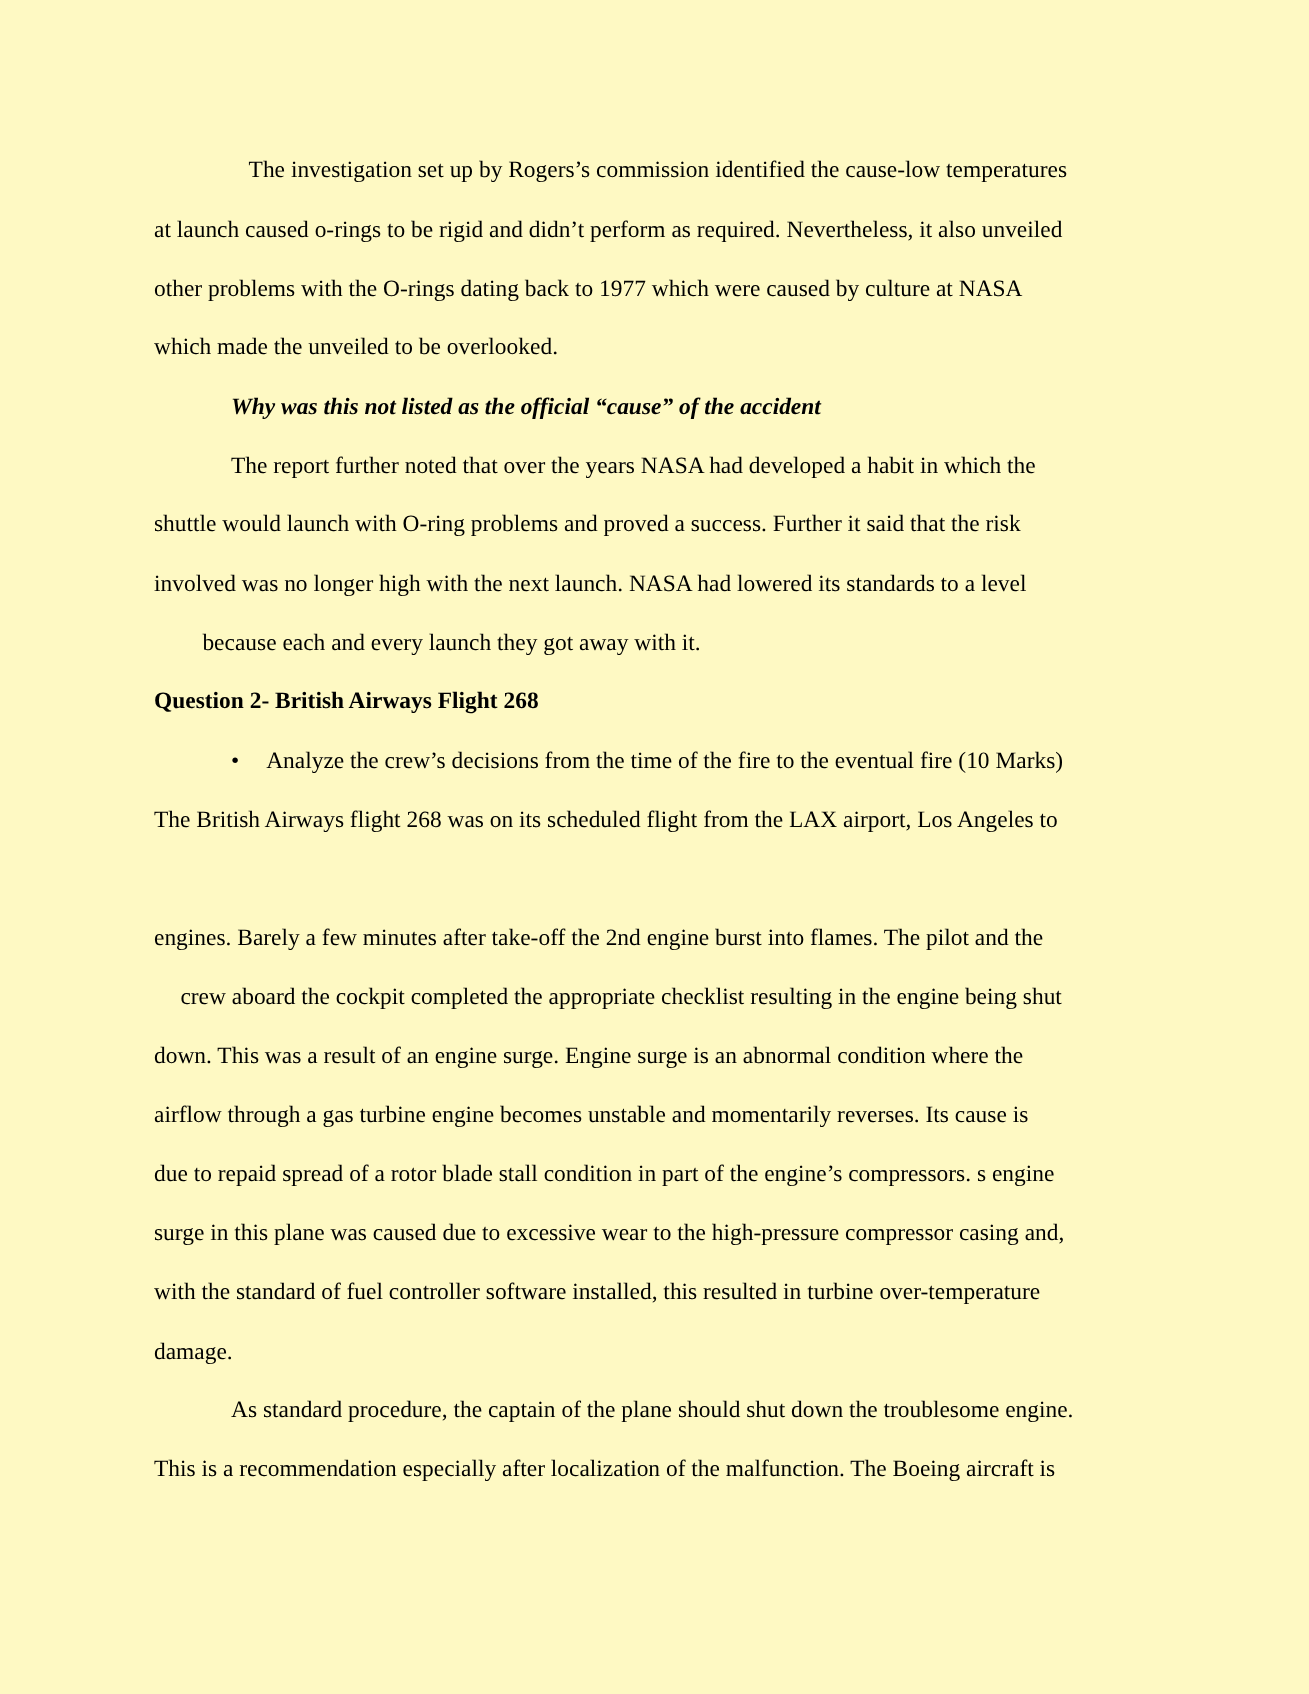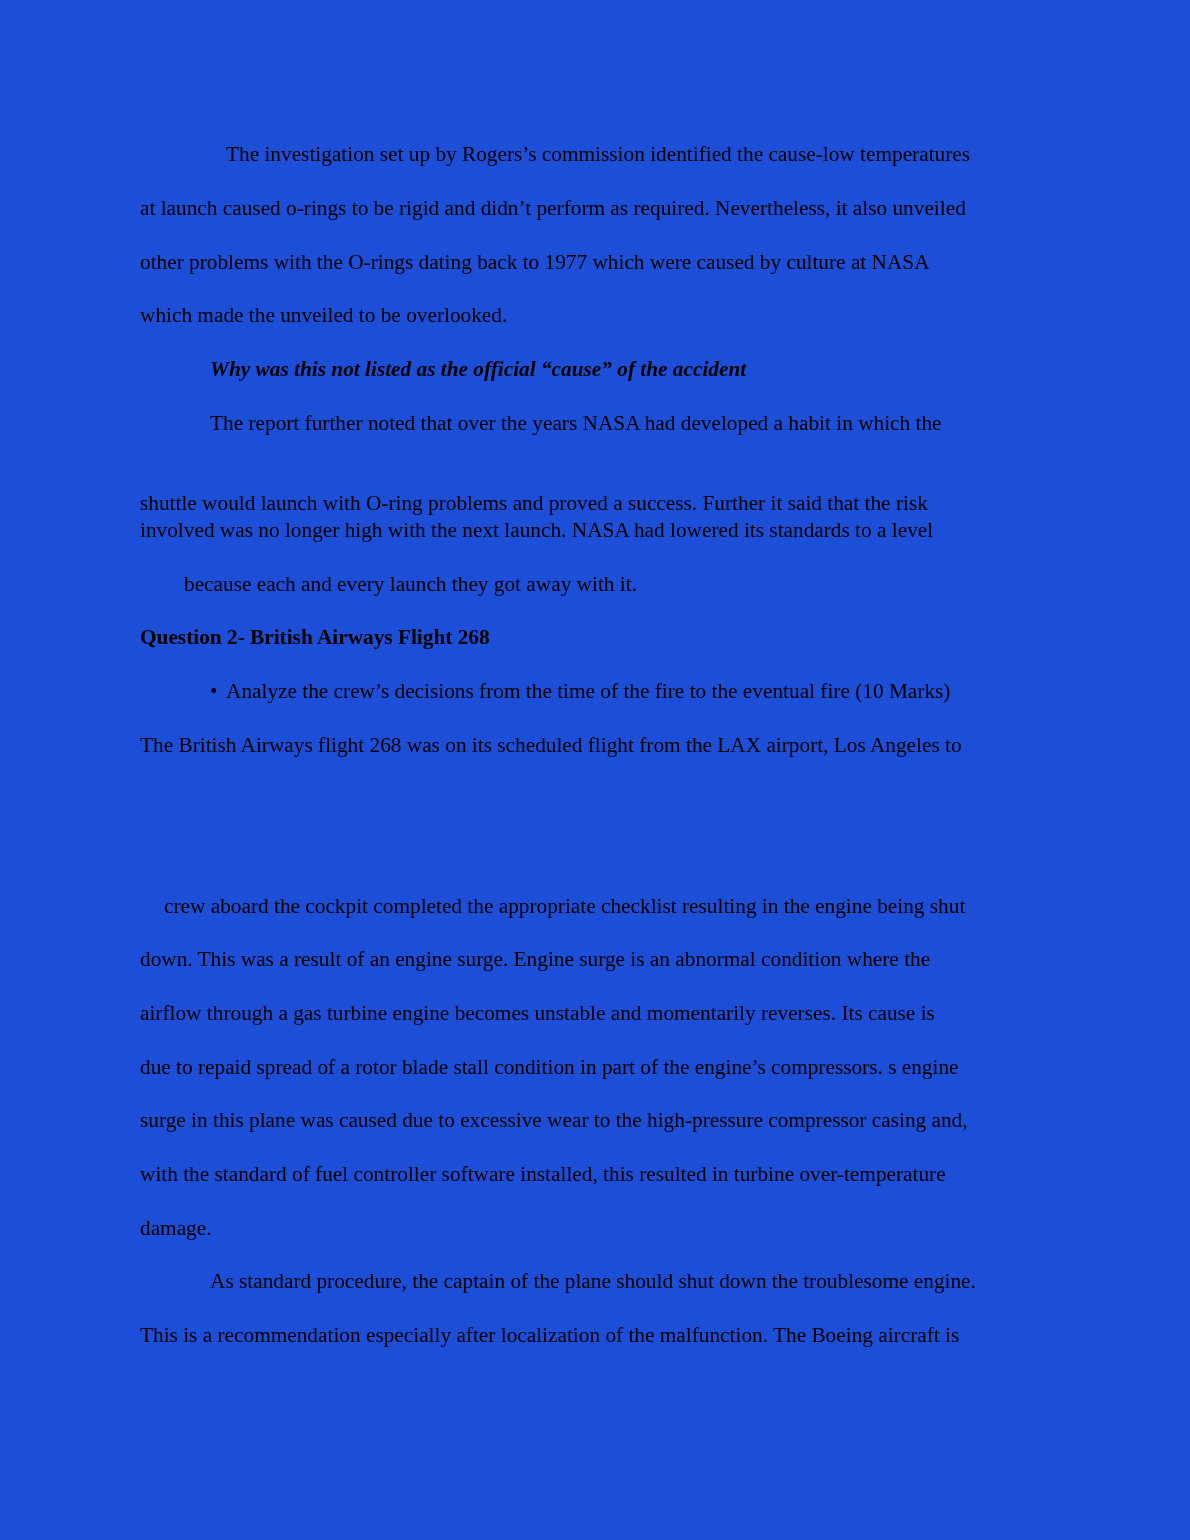--- a/index.html
+++ b/index.html
@@ -12,59 +12,60 @@
       height: 1540px;
       position: relative;
       overflow: hidden;
       font-family: "Liberation Serif", "DejaVu Serif", serif;
       color: #000000;
     }
     .page {
       position: absolute;
       left: 0; top: 0;
       width: 1190px; height: 1540px;
-      background: #1d4ed8;
+      background: #fef9c3;
     }
     .line {
       position: absolute;
       left: 140px;
       font-size: 21.3px;
       line-height: 26px;
       white-space: nowrap;
     }
     .indent { left: 210px; }
     .indent-first { left: 226px; }
     .bold { font-weight: bold; }
     .bolditalic { font-weight: bold; font-style: italic; }
     .bullet-mark { position: absolute; left: 210px; font-size: 21.3px; line-height: 26px; }
-    .bullet-text { left: 226px; }
+    .bullet-text { left: 242px; }
   </style>
 </head>
 <body>
 
 <div class="page">
 
   <div class="line indent-first" style="top:141px;">The investigation set up by Rogers’s commission identified the cause-low temperatures</div>
   <div class="line" style="top:195px;">at launch caused o-rings to be rigid and didn’t perform as required. Nevertheless, it also unveiled</div>
   <div class="line" style="top:249px;">other problems with the O-rings dating back to 1977 which were caused by culture at NASA</div>
   <div class="line" style="top:302px;">which made the unveiled to be overlooked.</div>
 
   <div class="line indent bolditalic" style="top:356px;">Why was this not listed as the official “cause” of the accident</div>
 
   <div class="line indent" style="top:410px;">The report further noted that over the years NASA had developed a habit in which the</div>
-  <div class="line" style="top:490px;text-align:center;">shuttle would launch with O-ring problems and proved a success. Further it said that the risk</div>
+  <div class="line" style="top:463px;text-align:center;">shuttle would launch with O-ring problems and proved a success. Further it said that the risk</div>
   <div class="line" style="top:517px;">involved was no longer high with the next launch. NASA had lowered its standards to a level</div>
   <div class="line" style="top:571px;margin-left:44px;">because each and every launch they got away with it.</div>
 
   <div class="line bold" style="top:624px;">Question 2- British Airways Flight 268</div>
 
   <div class="bullet-mark" style="top:678px;">•</div>
   <div class="line bullet-text" style="top:678px;">Analyze the crew’s decisions from the time of the fire to the eventual fire (10 Marks)</div>
 
   <div class="line" style="top:732px;">The British Airways flight 268 was on its scheduled flight from the LAX airport, Los Angeles to</div>
+  <div class="line" style="top:839px;">engines. Barely a few minutes after take-off the 2nd engine burst into flames. The pilot and the</div>
   <div class="line" style="top:893px;margin-left:24px;">crew aboard the cockpit completed the appropriate checklist resulting in the engine being shut</div>
   <div class="line" style="top:946px;">down. This was a result of an engine surge. Engine surge is an abnormal condition where the</div>
   <div class="line" style="top:1000px;">airflow through a gas turbine engine becomes unstable and momentarily reverses. Its cause is</div>
   <div class="line" style="top:1054px;">due to repaid spread of a rotor blade stall condition in part of the engine’s compressors. s engine</div>
   <div class="line" style="top:1107px;">surge in this plane was caused due to excessive wear to the high-pressure compressor casing and,</div>
   <div class="line" style="top:1161px;">with the standard of fuel controller software installed, this resulted in turbine over-temperature</div>
   <div class="line" style="top:1215px;">damage.</div>
 
   <div class="line indent" style="top:1268px;">As standard procedure, the captain of the plane should shut down the troublesome engine.</div>
   <div class="line" style="top:1322px;">This is a recommendation especially after localization of the malfunction. The Boeing aircraft is</div>

